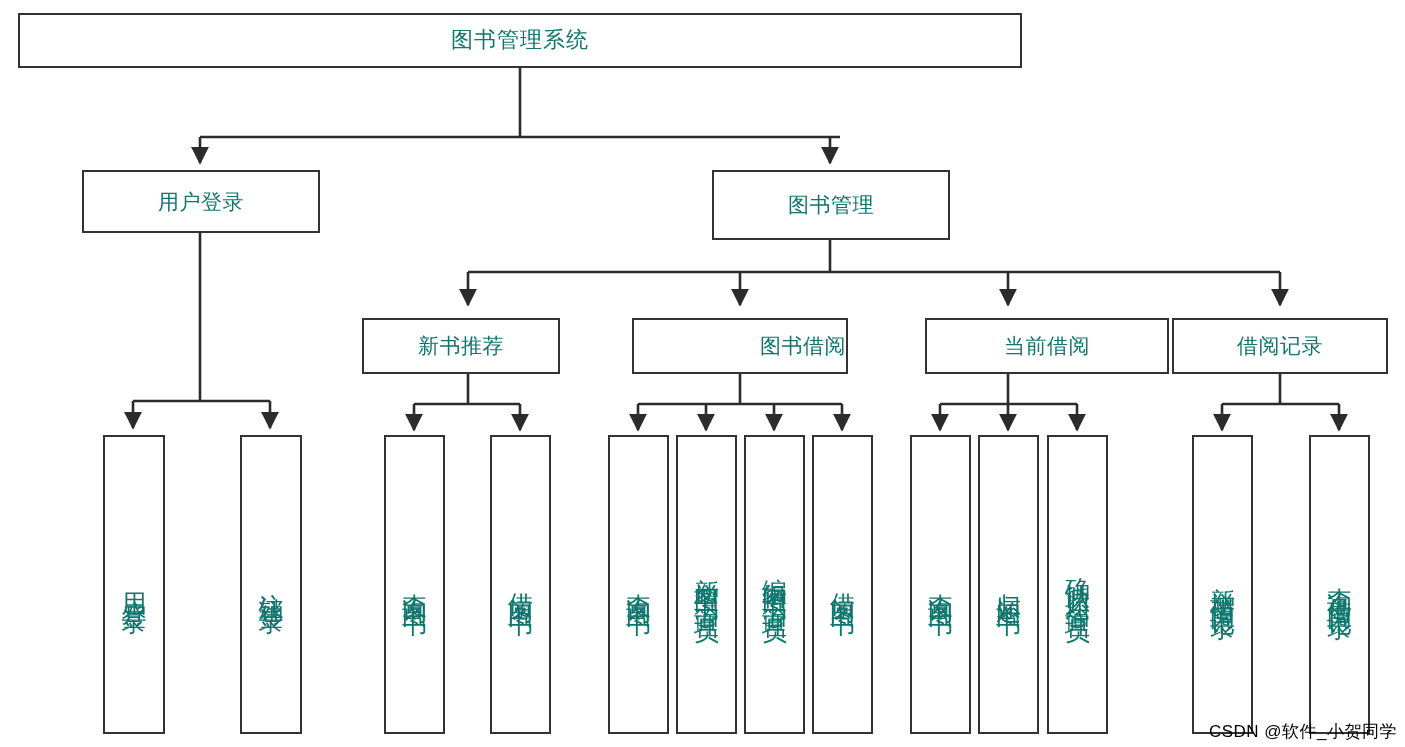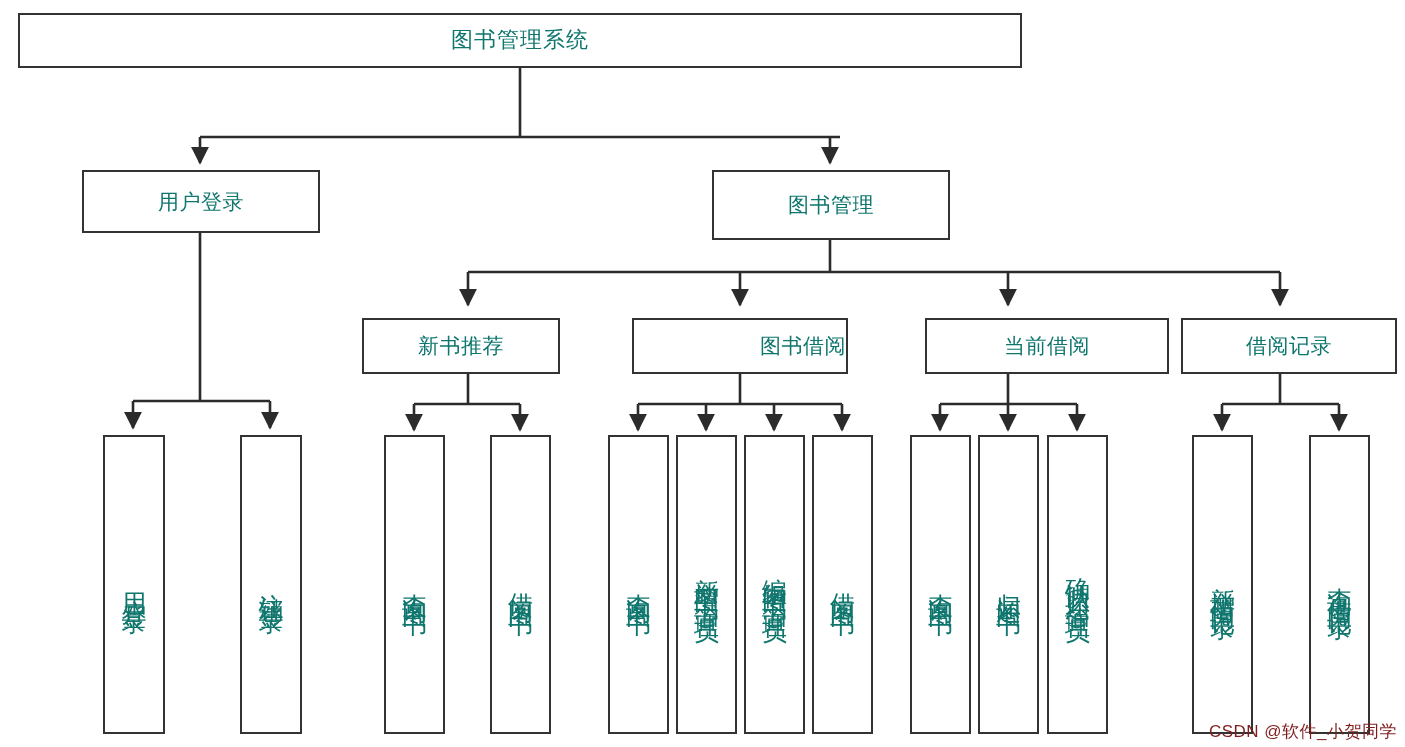--- a/index.html
+++ b/index.html
@@ -61,21 +61,21 @@
     letter-spacing: 6px;
     line-height: 1;
     white-space: nowrap;
     text-align: center;
   }
   .watermark {
     position: absolute;
     right: 8px;
     bottom: 4px;
     font-size: 17px;
-    color: #7f1d1d;
+    color: #000000;
     letter-spacing: 0.5px;
     white-space: nowrap;
     font-family: "Liberation Sans", "DejaVu Sans", sans-serif;
   }
 </style>
 </head>
 <body>
 
 <div id="canvas">
 
@@ -142,21 +142,21 @@
 
   <div class="node horiz" style="left:362px; top:318px; width:198px; height:56px;">
     <span class="lbl">新书推荐</span>
   </div>
   <div class="node horiz" style="left:632px; top:318px; width:216px; height:56px;justify-content:flex-end;">
     <span class="lbl">图书借阅</span>
   </div>
   <div class="node horiz" style="left:901px; top:318px; width:244px; height:56px;margin-left:24px;">
     <span class="lbl">当前借阅</span>
   </div>
-  <div class="node horiz" style="left:1172px; top:318px; width:216px; height:56px;margin-left:9px;">
+  <div class="node horiz" style="left:1172px; top:318px; width:216px; height:56px;">
     <span class="lbl">借阅记录</span>
   </div>
 
   <div class="node vert" style="left:103px; top:435px; width:62px; height:299px;">
     <span class="lbl">用户登录</span>
   </div>
   <div class="node vert" style="left:240px; top:435px; width:62px; height:299px;">
     <span class="lbl">注销登录</span>
   </div>
 

